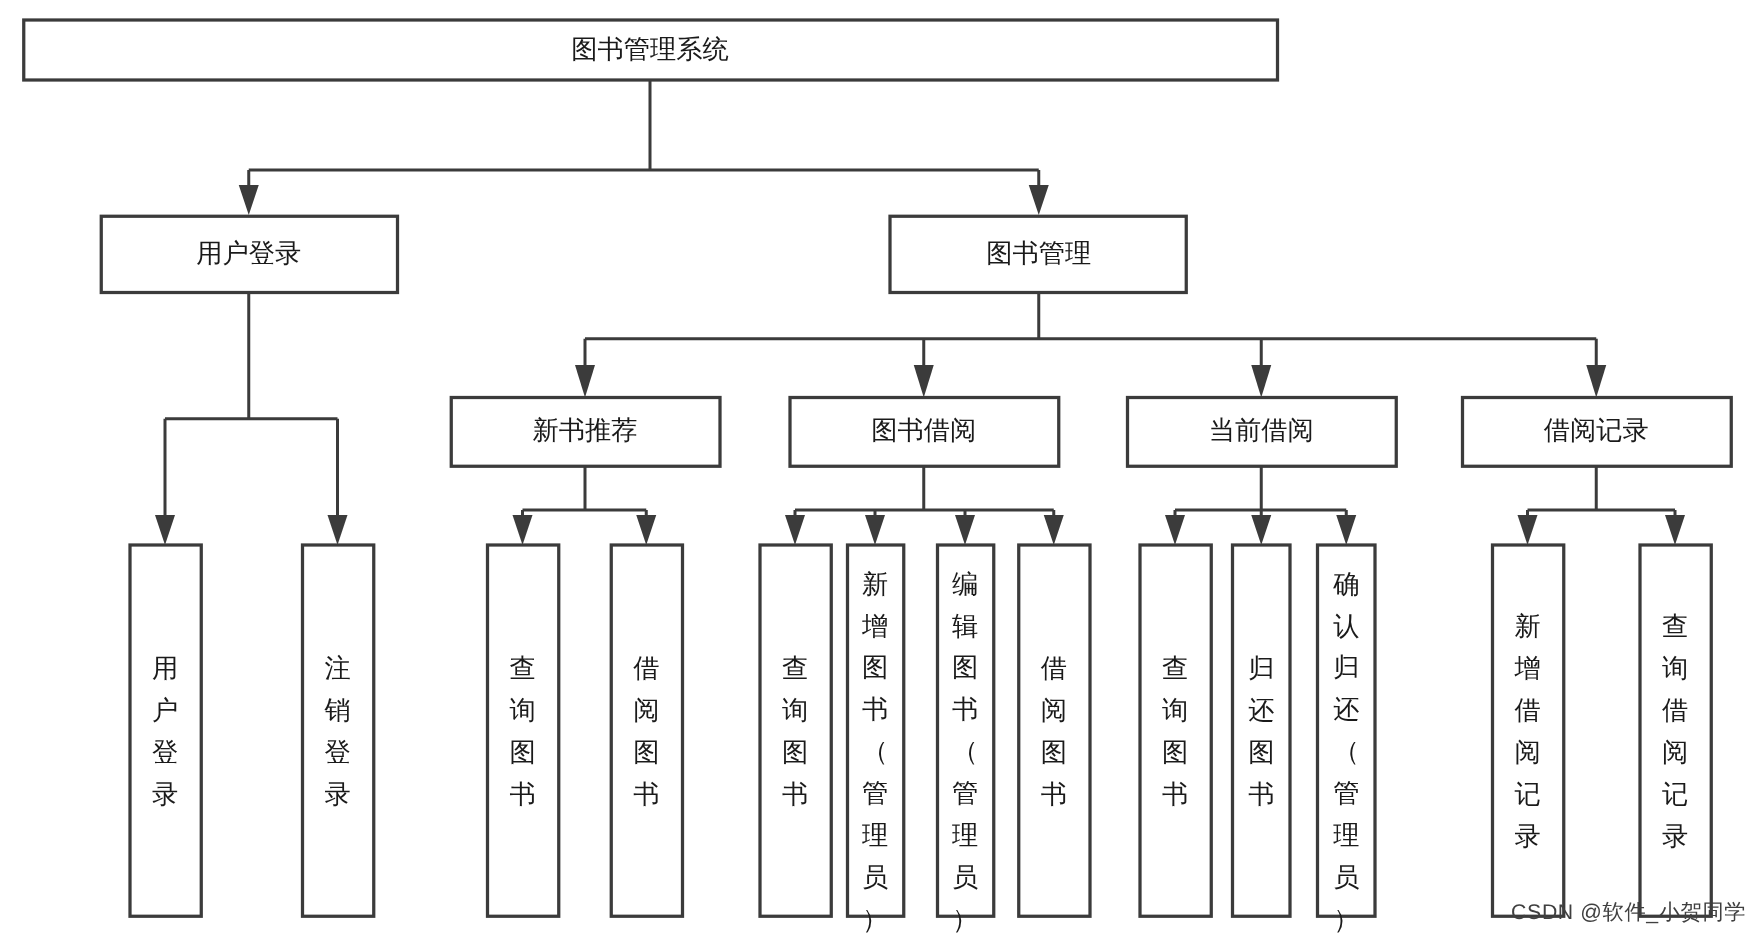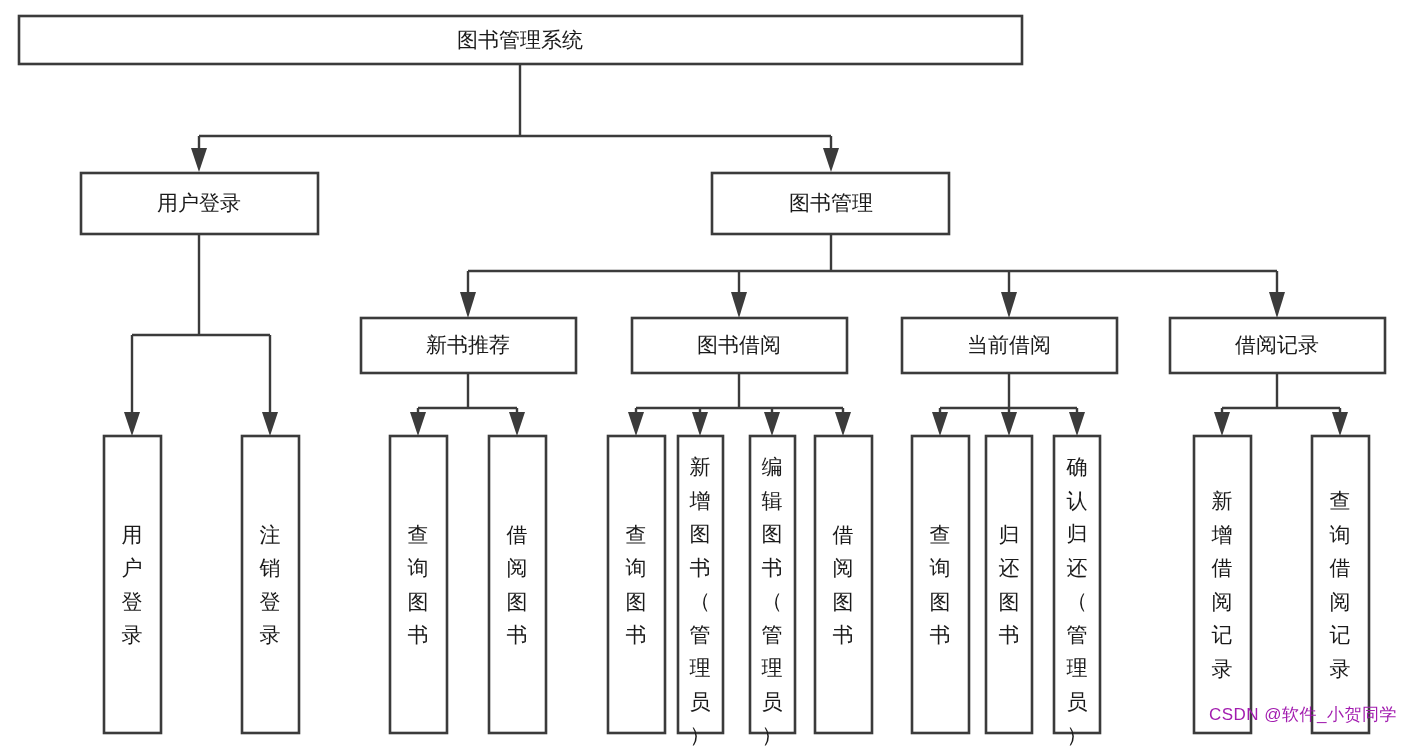--- a/index.html
+++ b/index.html
@@ -43,24 +43,24 @@
     fill: none;
     stroke-linecap: butt;
   }
   .arrow-head {
     fill: #3b3b3b;
     stroke: none;
   }
   .watermark {
     position: absolute;
     right: 8px;
-    bottom: 21px;
+    bottom: 6px;
     font-family: "Liberation Sans", "DejaVu Sans", sans-serif;
     font-size: 17px;
-    color: #a21caf;
+    color: #404040;
     letter-spacing: 0.5px;
     white-space: nowrap;
     pointer-events: none;
   }
 </style>
 </head>
 <body>
 
 <svg id="diagram" viewBox="0 0 1405 747" xmlns="http://www.w3.org/2000/svg">
 

